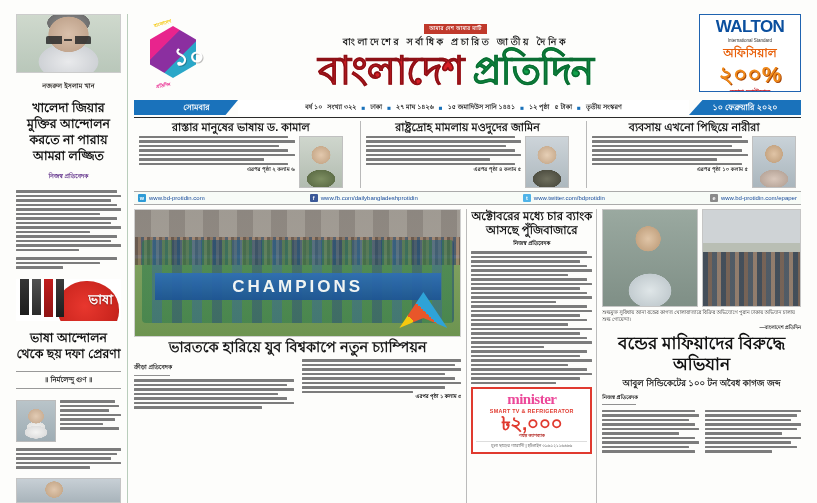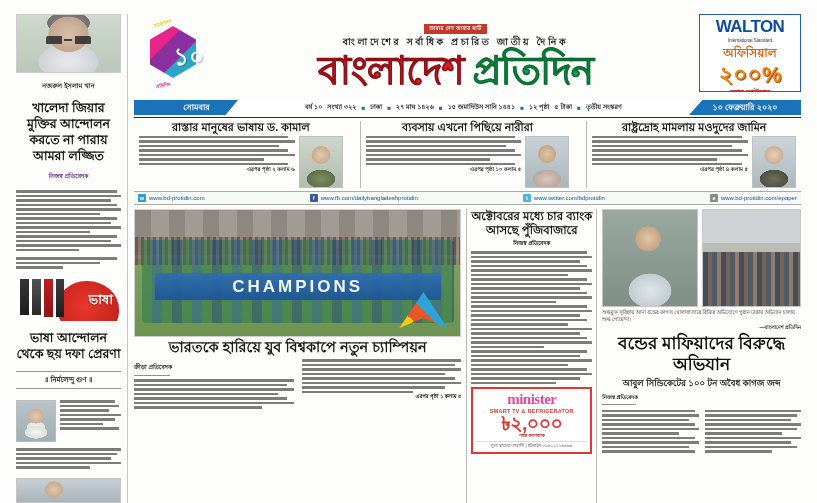--- a/index.html
+++ b/index.html
@@ -519,54 +519,54 @@
                 <i class="s80"></i>
                 <i class="s96"></i>
             </div>
             <div class="jump">এরপর পৃষ্ঠা ২ কলাম ৬</div>
           </div>
           <div class="mug a"></div>
         </div>
       </article>
 
       <article class="brief">
+        <h3>রাষ্ট্রদ্রোহ মামলায় মওদুদের জামিন</h3>
+        <div class="row">
+          <div class="copy">
+            <div class="textlines">
+              <i class="s96"></i>
+                <i class="s100"></i>
+                <i class="s90"></i>
+                <i class="s96"></i>
+              <i class="s100"></i>
+                <i class="s80"></i>
+                <i class="s96"></i>
+            </div>
+            <div class="jump">এরপর পৃষ্ঠা ৪ কলাম ৫</div>
+          </div>
+          <div class="mug c"></div>
+        </div>
+      </article>
+
+      <article class="brief">
         <h3>ব্যবসায় এখনো পিছিয়ে নারীরা</h3>
         <div class="row">
           <div class="copy">
             <div class="textlines">
               <i class="s96"></i>
                 <i class="s100"></i>
                 <i class="s90"></i>
                 <i class="s96"></i>
               <i class="s100"></i>
                 <i class="s80"></i>
                 <i class="s96"></i>
             </div>
             <div class="jump">এরপর পৃষ্ঠা ১০ কলাম ৫</div>
           </div>
           <div class="mug b"></div>
-        </div>
-      </article>
-
-      <article class="brief">
-        <h3>রাষ্ট্রদ্রোহ মামলায় মওদুদের জামিন</h3>
-        <div class="row">
-          <div class="copy">
-            <div class="textlines">
-              <i class="s96"></i>
-                <i class="s100"></i>
-                <i class="s90"></i>
-                <i class="s96"></i>
-              <i class="s100"></i>
-                <i class="s80"></i>
-                <i class="s96"></i>
-            </div>
-            <div class="jump">এরপর পৃষ্ঠা ৪ কলাম ৫</div>
-          </div>
-          <div class="mug c"></div>
         </div>
       </article>
     </div>
 
     <nav class="webbar">
       <a class="weblink">
         <span class="ic globe">w</span>
         <span>www.bd-protidin.com</span>
       </a>
       <a class="weblink">

